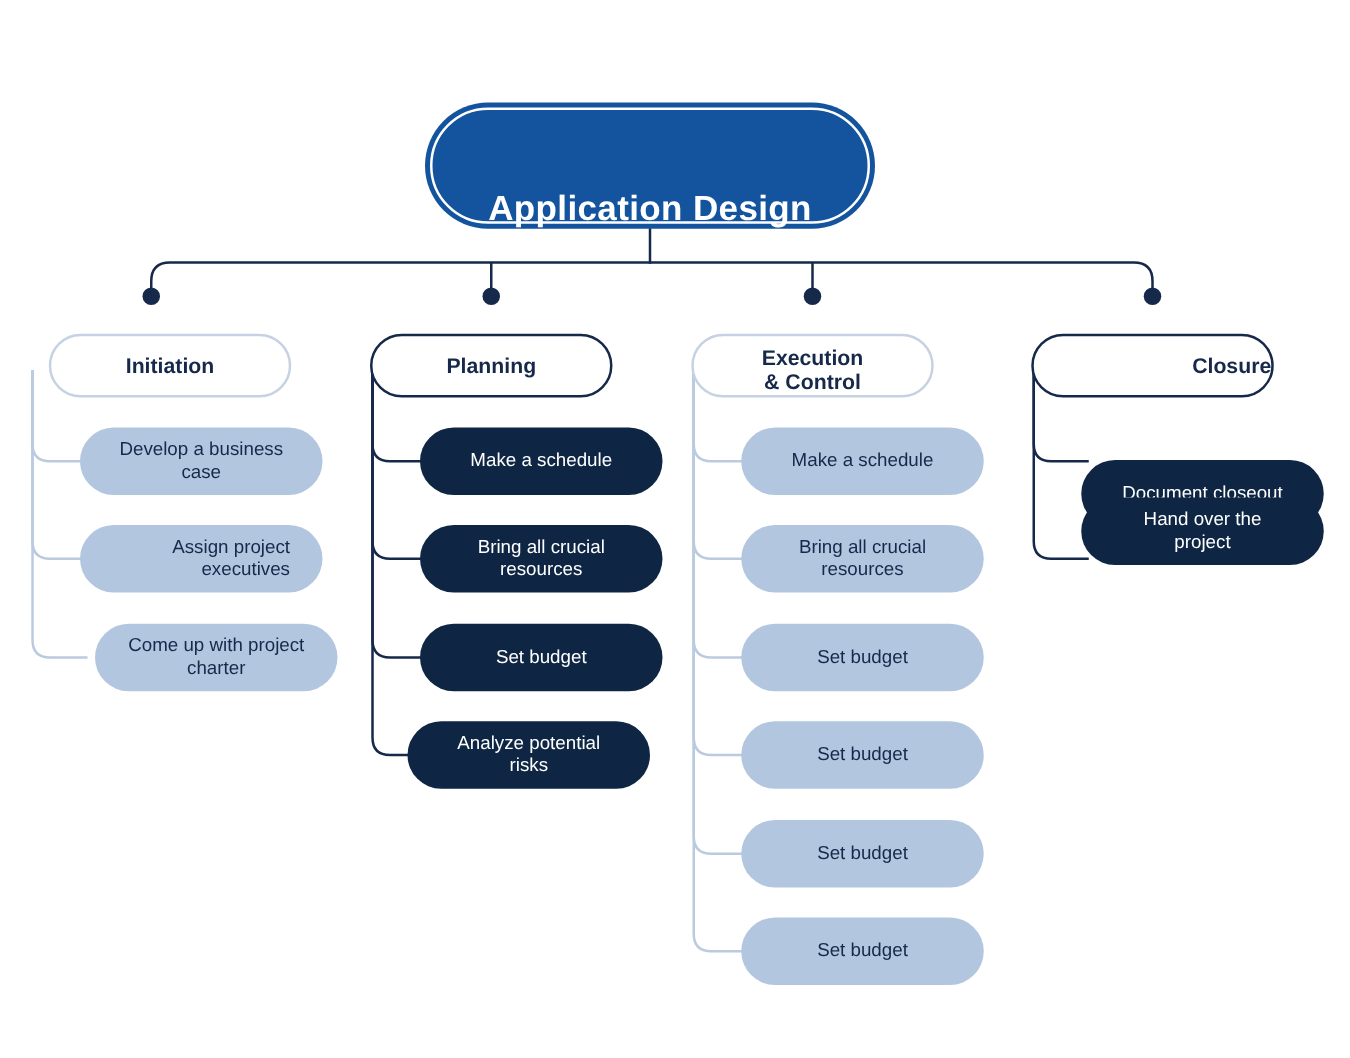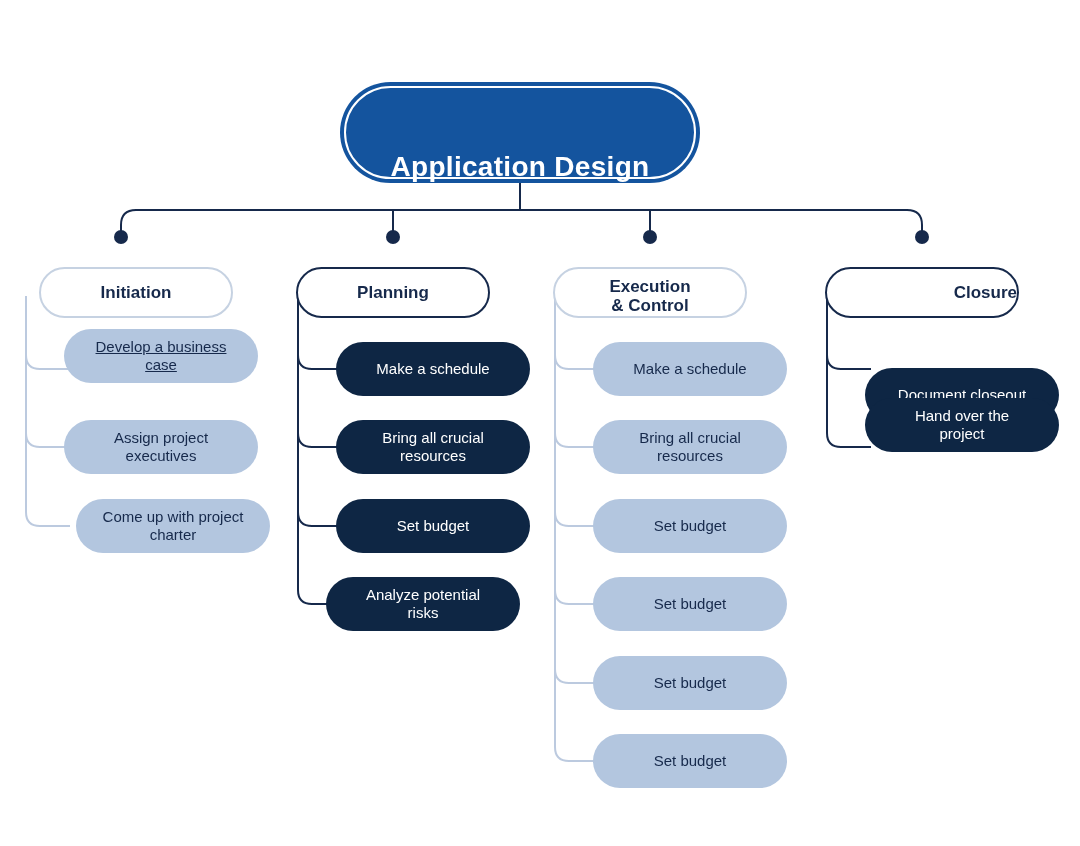--- a/index.html
+++ b/index.html
@@ -67,24 +67,24 @@
       <path d="M555,296 V669 Q555,683 569,683 H599" fill="none" stroke="#BCCADF" stroke-width="2"></path>
       <path d="M555,296 V747 Q555,761 569,761 H599" fill="none" stroke="#BCCADF" stroke-width="2"></path>
       <path d="M827,296 V355 Q827,369 841,369 H871" fill="none" stroke="#16294B" stroke-width="2"></path>
       <path d="M827,296 V433 Q827,447 841,447 H871" fill="none" stroke="#16294B" stroke-width="2"></path>
     </svg>
   <div class="root-pill">
     <span class="root-label">Application Design</span>
   </div>
   <div id="branches">
       <div class="pill header light" style="left: 39px; top: 267px;"><span>Initiation</span></div>
-      <div class="pill item light" style="left: 64px; top: 329px; text-decoration: underline;">
+      <div class="pill item light" style="left: 64px; top: 342px;">
         <span>Develop a business case</span>
       </div>
-      <div class="pill item light" style="left: 64px; top: 420px;">
+      <div class="pill item light" style="left: 64px; top: 420px; text-align: right;">
         <span>Assign project executives</span>
       </div>
       <div class="pill item light" style="left: 76px; top: 499px; text-align: center;">
         <span>Come up with project charter</span>
       </div>
       <div class="pill header dark" style="left: 296px; top: 267px;"><span>Planning</span></div>
       <div class="pill item dark" style="left: 336px; top: 342px;">
         <span>Make a schedule</span>
       </div>
       <div class="pill item dark" style="left: 336px; top: 420px;">

